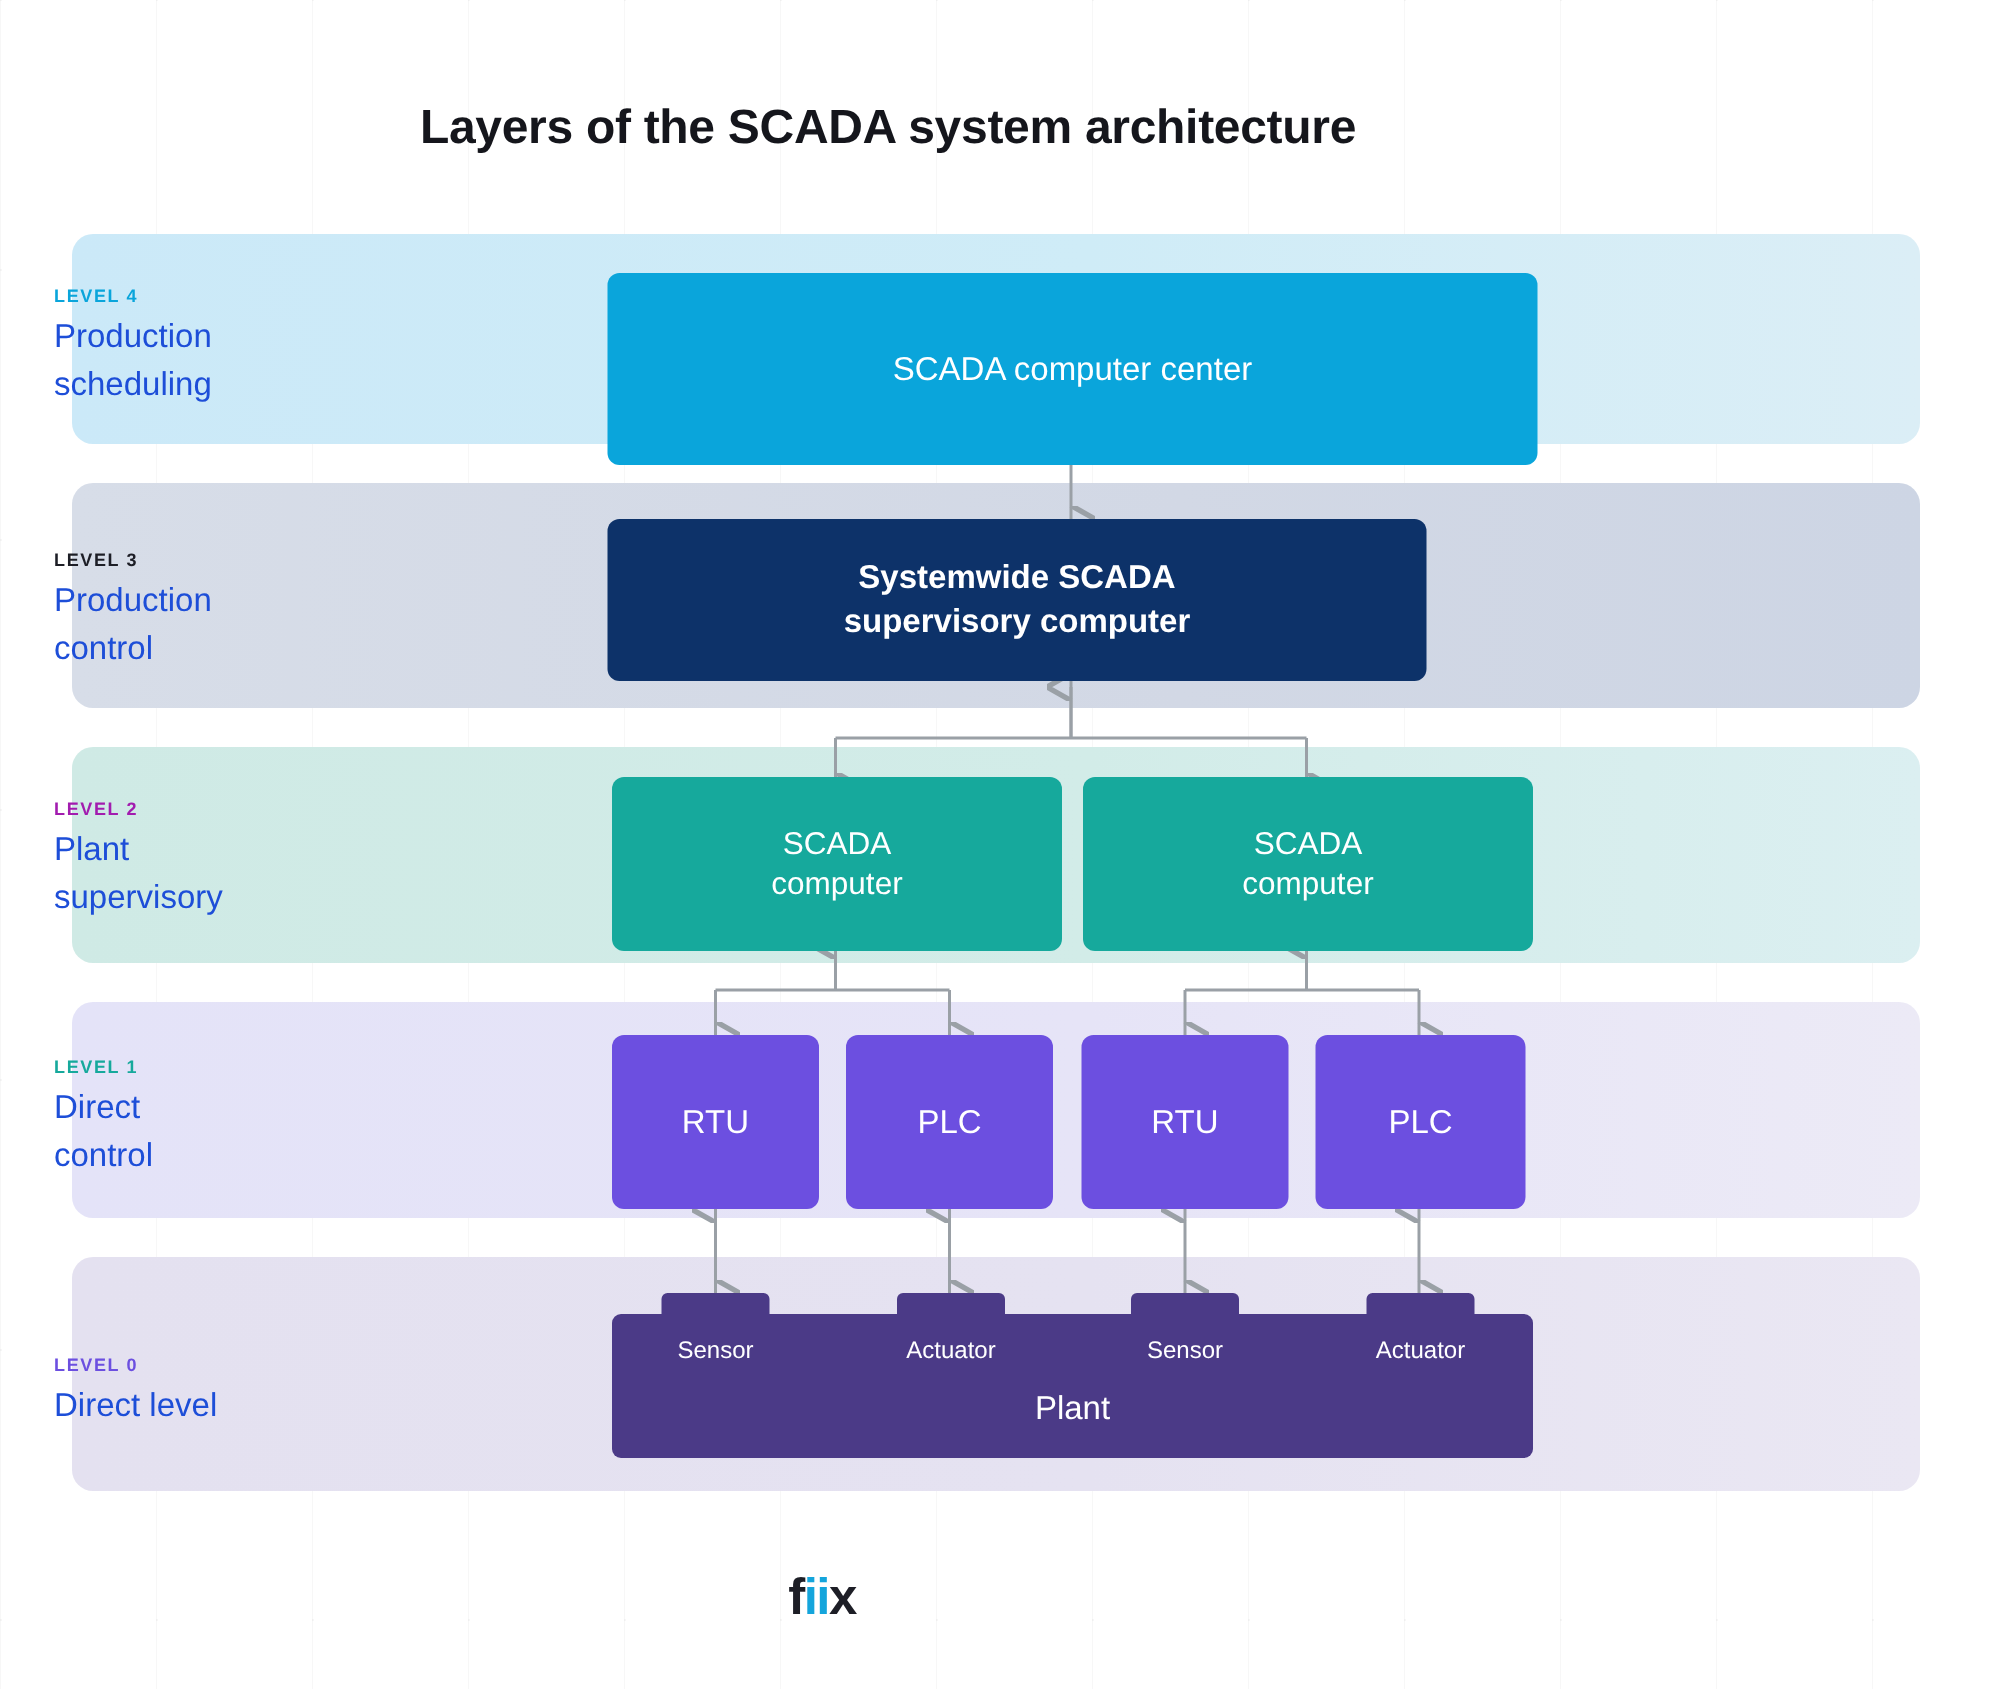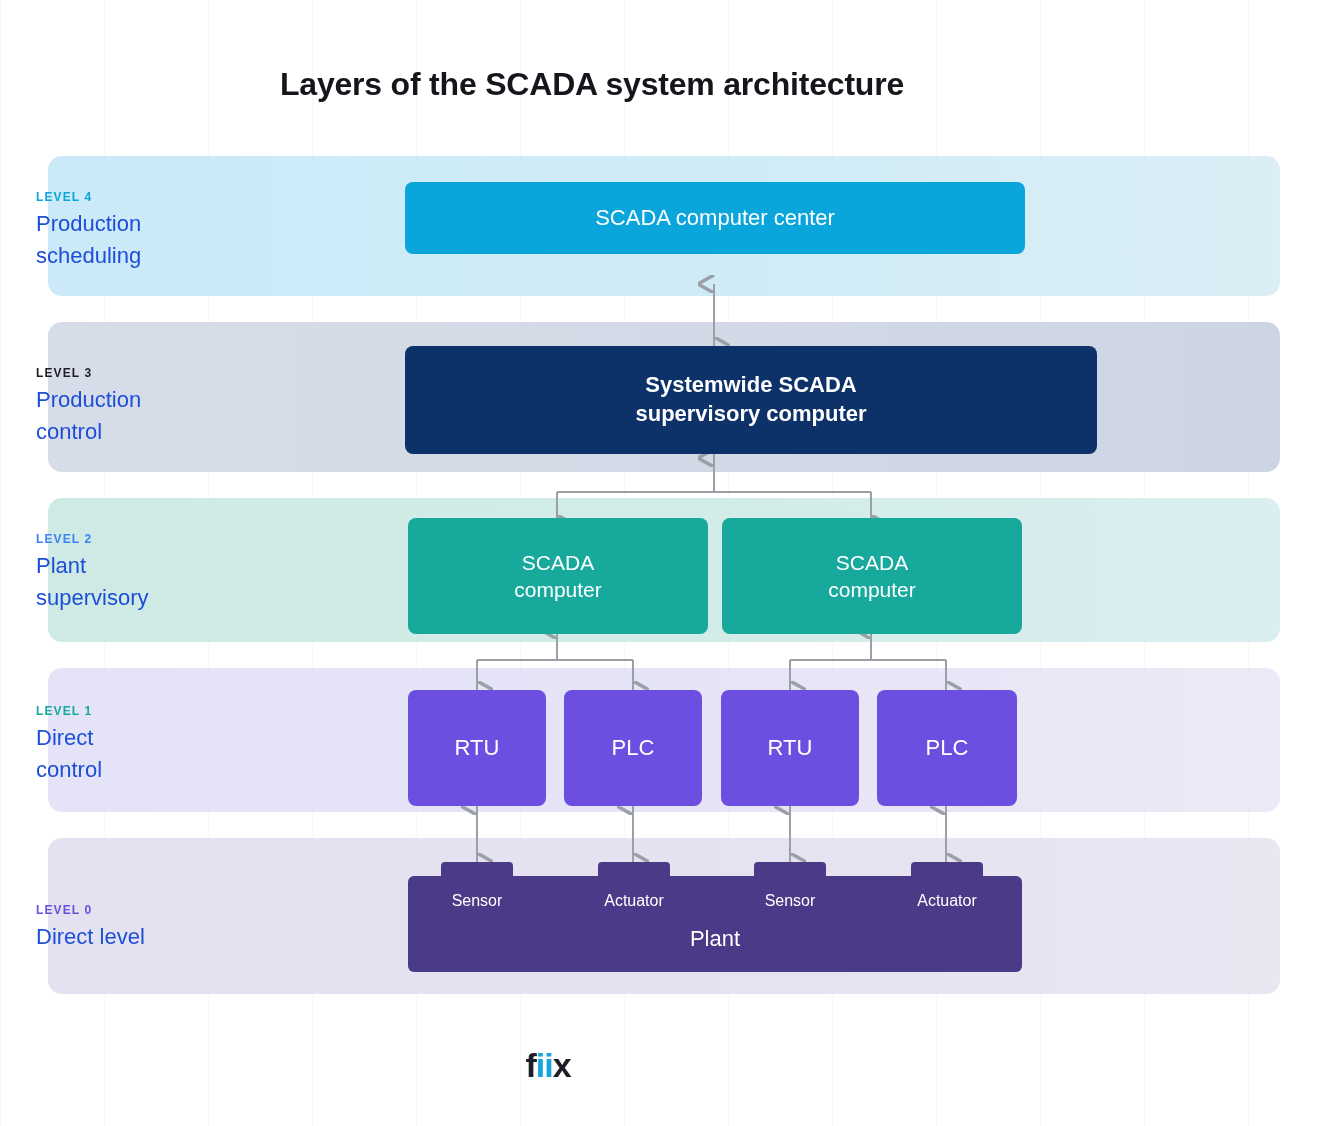--- a/index.html
+++ b/index.html
@@ -115,21 +115,21 @@
 scheduling</div>
 </div>
 
 <div class="band-label" style="top:366px;">
   <div class="level-tag" style="color:#1d1e26;">LEVEL 3</div>
   <div class="level-desc">Production
 control</div>
 </div>
 
 <div class="band-label" style="top:532px;">
-  <div class="level-tag" style="color:#3b82f6;">LEVEL 2</div>
+  <div class="level-tag" style="color:#a21caf;">LEVEL 2</div>
   <div class="level-desc">Plant
 supervisory</div>
 </div>
 
 <div class="band-label" style="top:704px;">
   <div class="level-tag" style="color:#16a99c;">LEVEL 1</div>
   <div class="level-desc">Direct
 control</div>
 </div>
 
@@ -166,23 +166,23 @@
     <path d="M790,660 L946,660"></path>
     <path d="M871,660 L871,630" marker-end="url(#ah-up)"></path>
 
     <path d="M477,806 L477,862" marker-start="url(#ah-up)" marker-end="url(#ah-up)"></path>
     <path d="M633,806 L633,862" marker-start="url(#ah-up)" marker-end="url(#ah-up)"></path>
     <path d="M790,806 L790,862" marker-start="url(#ah-up)" marker-end="url(#ah-up)"></path>
     <path d="M946,806 L946,862" marker-start="url(#ah-up)" marker-end="url(#ah-up)"></path>
   </g>
 </svg>
 
-<div class="node" style="left:405px; top:182px; width:620px; height:72px; background:#0aa5db; font-size:22px;">SCADA computer center</div>
-
-<div class="node" style="left:405px; top:346px; width:692px; height:108px; background:#0d3269; font-size:22px; font-weight:bold;">Systemwide SCADA
+<div class="node" style="left:405px; top:182px; width:620px; height:128px; background:#0aa5db; font-size:22px;">SCADA computer center</div>
+
+<div class="node" style="left:405px; top:346px; width:546px; height:108px; background:#0d3269; font-size:22px; font-weight:bold;">Systemwide SCADA
 supervisory computer</div>
 
 <div class="node" style="left:408px; top:518px; width:300px; height:116px; background:#16a99c; font-size:21px;">SCADA
 computer</div>
 
 <div class="node" style="left:722px; top:518px; width:300px; height:116px; background:#16a99c; font-size:21px;">SCADA
 computer</div>
 
 <div class="node" style="left:408px; top:690px; width:138px; height:116px; background:#6c4fe0; font-size:22px;">RTU</div>
 <div class="node" style="left:564px; top:690px; width:138px; height:116px; background:#6c4fe0; font-size:22px;">PLC</div>

